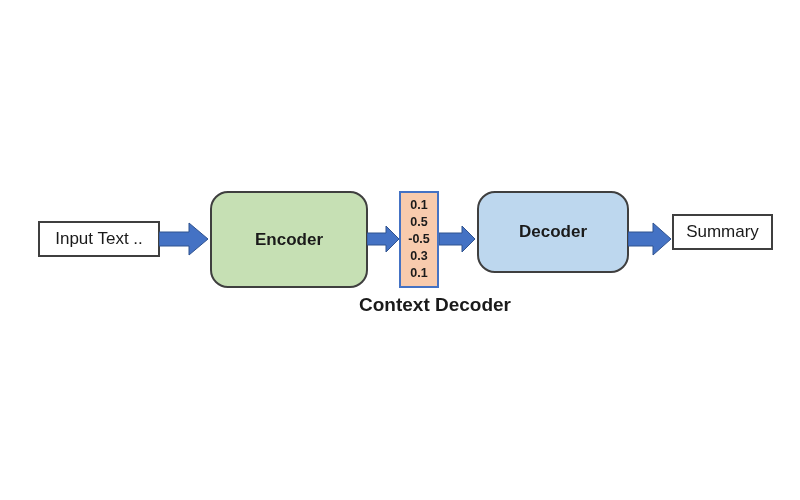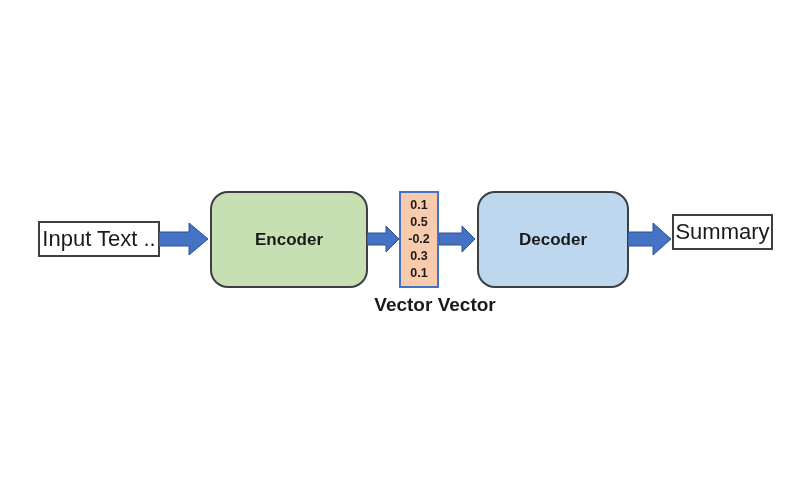--- a/index.html
+++ b/index.html
@@ -17,40 +17,40 @@
   }
   .canvas * { box-sizing: border-box; }
 
   .plain-box {
     position: absolute;
     background: #ffffff;
     border: 2px solid var(--box-border, #3F3F3F);
     display: flex;
     align-items: center;
     justify-content: center;
-    font-size: 22px;
+    font-size: 17px;
     color: var(--text, #1A1A1A);
     white-space: nowrap;
   }
   .input-box   { left: 38px;  top: 221px; width: 122px; height: 36px; }
   .summary-box { left: 672px; top: 214px; width: 101px; height: 36px; }
 
   .round-box {
     position: absolute;
     border: 2px solid var(--box-border, #3F3F3F);
     border-radius: 18px;
     display: flex;
     align-items: center;
     justify-content: center;
     font-size: 17px;
     font-weight: bold;
     color: var(--text, #1A1A1A);
   }
   .encoder-box { left: 210px; top: 191px; width: 158px; height: 97px; background: var(--encoder-fill, #C6E0B4); }
-  .decoder-box { left: 477px; top: 191px; width: 152px; height: 97px; background: var(--decoder-fill, #BDD7EE); }
+  .decoder-box { left: 477px; top: 191px; width: 152px; height: 82px; background: var(--decoder-fill, #BDD7EE); }
 
   .vector-box {
     position: absolute;
     left: 399px; top: 191px; width: 40px; height: 97px;
     background: var(--vector-fill, #F8CBAD);
     border: 2px solid var(--vector-border, #4472C4);
     display: flex;
     flex-direction: column;
     align-items: center;
     justify-content: center;
@@ -101,36 +101,36 @@
     <span>Encoder</span>
   </div>
 
   <svg class="arrow arrow2" width="33" height="30" viewBox="0 0 33 30">
     <polygon points="0,9 19,9 19,2 32,15 19,28 19,21 0,21"></polygon>
   </svg>
 
   <div class="vector-box">
     <span class="vec-val">0.1</span>
     <span class="vec-val">0.5</span>
-    <span class="vec-val">-0.2</span>
+    <span class="vec-val">-0.5</span>
     <span class="vec-val">0.3</span>
     <span class="vec-val">0.1</span>
   </div>
 
   <svg class="arrow arrow3" width="37" height="30" viewBox="0 0 37 30">
     <polygon points="0,9 23,9 23,2 36,15 23,28 23,21 0,21"></polygon>
   </svg>
 
   <div class="round-box decoder-box">
     <span>Decoder</span>
   </div>
 
   <svg class="arrow arrow4" width="44" height="34" viewBox="0 0 44 34">
     <polygon points="0,10 25,10 25,1 43,17 25,33 25,24 0,24"></polygon>
   </svg>
 
   <div class="plain-box summary-box">
     <span>Summary</span>
   </div>
 
-  <div class="vector-caption">Vector Vector</div>
+  <div class="vector-caption">Context Decoder</div>
 
 </div>
 
 </body></html>

